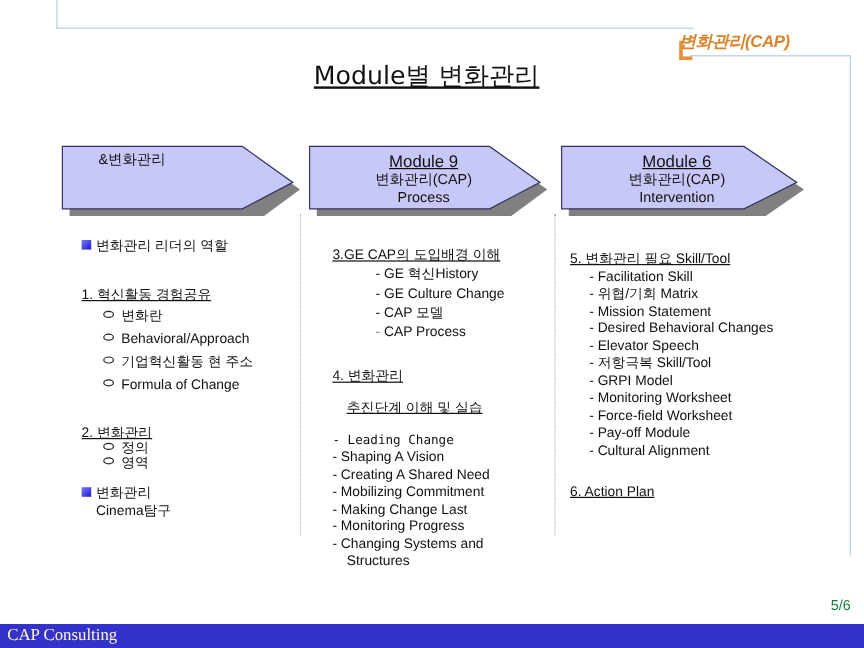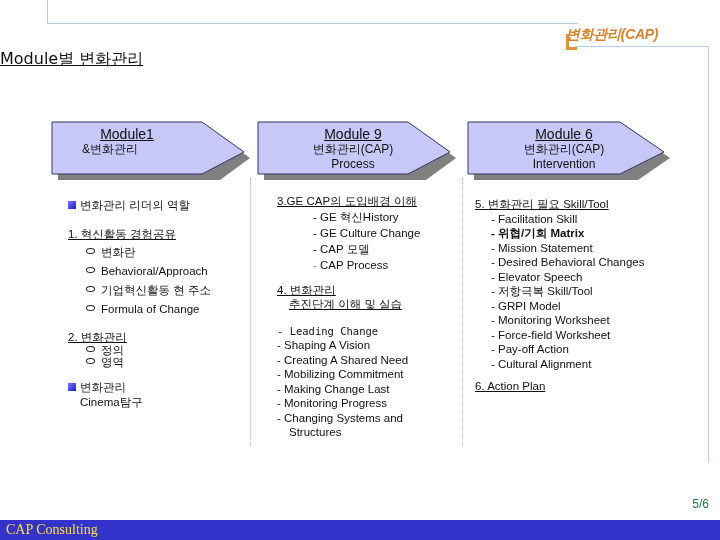--- a/index.html
+++ b/index.html
@@ -20,68 +20,67 @@
   .section-tag {
     position:absolute; left:566px; top:26px;
     font-family:"Liberation Sans",sans-serif; font-style:italic; font-weight:bold;
     font-size:14px; color:#d9832a; letter-spacing:-0.3px;
   }
   .tag-bracket {
     position:absolute; left:566px; top:34px; width:8px; height:13px;
     border-left:3px solid #e9913a; border-bottom:3px solid #e9913a;
   }
   .page-title {
-    position:absolute; left:0; width:711px; top:49px; text-align:left;
-    font-size:16px; text-decoration:underline; color:#111;
+    position:absolute; left:0; width:711px; top:49px; text-align:center;
+    font-size:21px; text-decoration:underline; color:#111;
   }
   .module {
     position:absolute; top:120px; width:196px; height:56px;
   }
   .module svg { position:absolute; left:0; top:0; }
   .module-text {
     position:absolute; left:0; top:6px; width:160px; text-align:center;
     font-family:"Liberation Sans",sans-serif; font-size:12px; line-height:15px; color:#111;
   }
   .module-text .mtitle { font-size:14px; text-decoration:underline; line-height:16px; }
   .sep {
     position:absolute; top:178px; height:268px; width:0;
     border-left:1.5px dotted #b5b5b5;
   }
   .col { position:absolute; font-family:"Liberation Sans",sans-serif; font-size:11.5px; line-height:14.5px; color:#111; }
   .row { white-space:nowrap; }
-  .u { text-decoration:underline; }
+  .u { text-decoration:underline;margin-top:12px; }
   .sq { display:inline-block; width:8px; height:8px; background:linear-gradient(135deg,#7a7aff,#1a1acc); margin-right:4px; vertical-align:0px; }
   .ring { display:inline-block; width:7px; height:4px; border:1.2px solid #222; border-radius:50%; margin-right:6px; vertical-align:2px; }
   .gap { height:14px; }
   .mono { font-family:"DejaVu Sans Mono",monospace; font-size:10.5px; }
   .page-num { position:absolute; right:11px; top:497px; font-family:"Liberation Sans",sans-serif; font-size:12px; color:#15803d; }
   .footer {
     position:absolute; left:0; top:520px; width:720px; height:20px; background:#3333cc;
   }
   .footer span {
-    position:absolute; left:6px; top:2px; font-family:"Liberation Serif",serif; font-size:14px; color:#fde047;
+    position:absolute; left:6px; top:2px; font-family:"Liberation Serif",serif; font-size:14px; color:#fef9c3;
   }
 </style>
 </head>
 <body>
 
 <div class="frame-top-left"></div>
 <div class="frame-right"></div>
 <div class="tag-bracket"></div>
 <div class="section-tag">변화관리(CAP)</div>
 
 <div class="page-title">Module별 변화관리</div>
 
 <div class="module" style="left:50px;">
   <svg width="206" height="66">
     <polygon points="8,8 158,8 200,38 170,60 8,60" fill="#808080"></polygon>
     <polygon points="2,2 152,2 194,32 152,54 2,54" fill="#c8c8f8" stroke="#333366" stroke-width="1"></polygon>
   </svg>
   <div class="module-text" style="left:0; width:154px;">
-    <div class="mtitle">Module1</div>
     <div style="text-align:left; padding-left:32px;">&amp;변화관리</div>
   </div>
 </div>
 
 <div class="module" style="left:256px;">
   <svg width="206" height="66">
     <polygon points="8,8 158,8 200,38 170,60 8,60" fill="#808080"></polygon>
     <polygon points="2,2 152,2 194,32 152,54 2,54" fill="#c8c8f8" stroke="#333366" stroke-width="1"></polygon>
   </svg>
   <div class="module-text" style="left:0; width:194px;">
@@ -140,29 +139,29 @@
   <div class="row">- <span>Mobilizing Commitment</span></div>
   <div class="row">- <span>Making Change Last</span></div>
   <div class="row">- <span>Monitoring Progress</span></div>
   <div class="row">- <span>Changing Systems and</span></div>
   <div class="row" style="padding-left:12px;">Structures</div>
 </div>
 
 <div class="col" style="left:475px; top:197px;">
   <div class="row u">5. 변화관리 필요 Skill/Tool</div>
   <div class="row" style="padding-left:16px;">- <span>Facilitation Skill</span></div>
-  <div class="row" style="padding-left:16px;font-weight:bold;">- <span>위협/기회 Matrix</span></div>
+  <div class="row" style="padding-left:16px;">- <span>위협/기회 Matrix</span></div>
   <div class="row" style="padding-left:16px;">- <span>Mission Statement</span></div>
   <div class="row" style="padding-left:16px;">- <span>Desired Behavioral Changes</span></div>
   <div class="row" style="padding-left:16px;">- <span>Elevator Speech</span></div>
   <div class="row" style="padding-left:16px;">- <span>저항극복 Skill/Tool</span></div>
   <div class="row" style="padding-left:16px;">- <span>GRPI Model</span></div>
   <div class="row" style="padding-left:16px;">- <span>Monitoring Worksheet</span></div>
   <div class="row" style="padding-left:16px;">- <span>Force-field Worksheet</span></div>
-  <div class="row" style="padding-left:16px;">- <span>Pay-off Action</span></div>
+  <div class="row" style="padding-left:16px;">- <span>Pay-off Module</span></div>
   <div class="row" style="padding-left:16px;">- <span>Cultural Alignment</span></div>
   <div style="height:8px"></div>
   <div class="row u">6. Action Plan</div>
 </div>
 
 <div class="page-num">5/6</div>
 
 <div class="footer">
   <span>CAP Consulting</span>
 </div>

